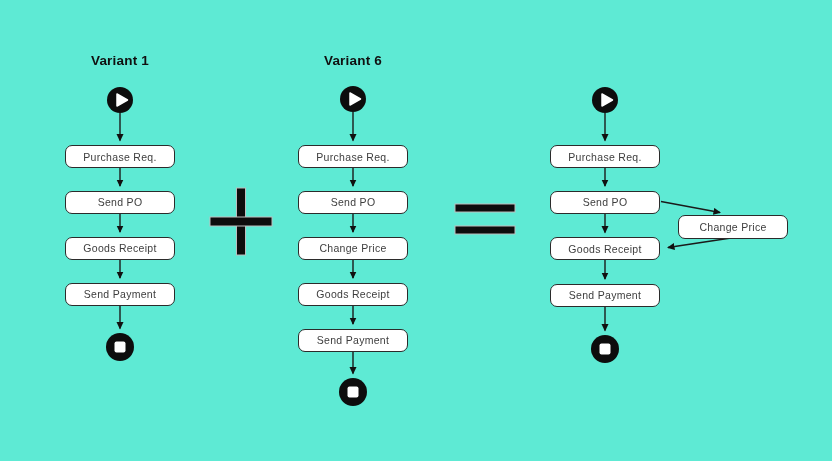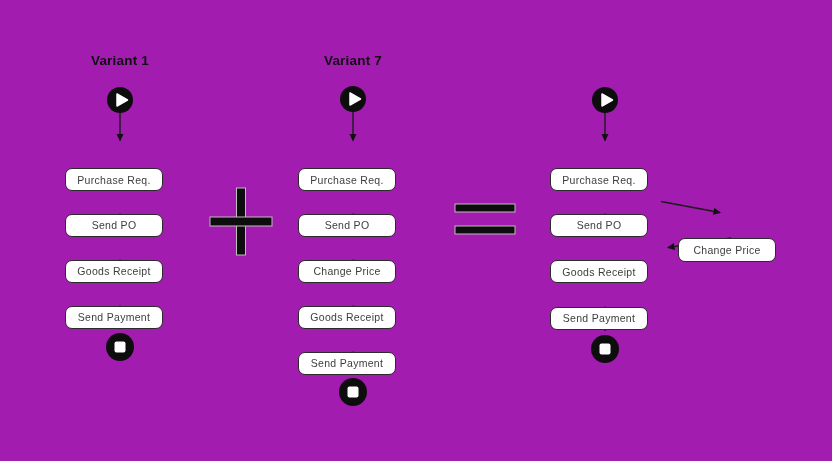--- a/index.html
+++ b/index.html
@@ -5,21 +5,21 @@
   html, body {
     margin: 0;
     padding: 0;
     background: #ffffff;
     font-family: "Liberation Sans", sans-serif;
   }
   .canvas {
     position: relative;
     width: 832px;
     height: 461px;
-    background: #a21caf;
+    background: #5eead4;
     overflow: hidden;
   }
   .overlay {
     position: absolute;
     left: 0;
     top: 0;
     width: 832px;
     height: 461px;
     z-index: 1;
   }
@@ -28,35 +28,34 @@
     transform: translateX(-50%);
     font-size: 13.5px;
     font-weight: bold;
     color: #101010;
     letter-spacing: 0.2px;
     white-space: nowrap;
     z-index: 2;
   }
   .node {
     position: absolute;
-    width: 98px;
+    width: 110px;
     height: 23px;
     box-sizing: border-box;
     border: 1.4px solid #2b2b2b;
     border-radius: 7px;
     background: #ffffff;
     display: flex;
     align-items: center;
     justify-content: center;
     font-size: 10.5px;
     color: #3d3d3d;
     letter-spacing: 0.3px;
     white-space: nowrap;
     z-index: 2;
-    margin-top: 23px;
   }
   .event-icon {
     position: absolute;
     z-index: 2;
     line-height: 0;
   }
 </style>
 </head>
 <body>
 
@@ -103,21 +102,21 @@
       <line x1="605" y1="260" x2="605" y2="279" marker-end="url(#ah)"></line>
       <line x1="605" y1="306.5" x2="605" y2="330.5" marker-end="url(#ah)"></line>
 
       <line x1="661" y1="201.5" x2="720" y2="212.5" marker-end="url(#ah)"></line>
 
       <line x1="731" y1="238" x2="668" y2="247.5" marker-end="url(#ah)"></line>
     </g>
   </svg>
 
   <div class="col-title" style="left:120px; top:53px;">Variant 1</div>
-  <div class="col-title" style="left:353px; top:53px;">Variant 7</div>
+  <div class="col-title" style="left:353px; top:53px;">Variant 6</div>
 
   <div class="event-icon" style="left:107px; top:87px;">
     <svg width="26" height="26" viewBox="0 0 26 26">
       <circle cx="13" cy="13" r="13" fill="#0d0d0d"></circle>
       <path d="M10 7 L20.5 13 L10 19 Z" fill="#ffffff" stroke="#ffffff" stroke-width="1.5" stroke-linejoin="round"></path>
     </svg>
   </div>
   <div class="node" style="left:65px; top:145px;">Purchase Req.</div>
   <div class="node" style="left:65px; top:190.5px;">Send PO</div>
   <div class="node" style="left:65px; top:236.5px;">Goods Receipt</div>

